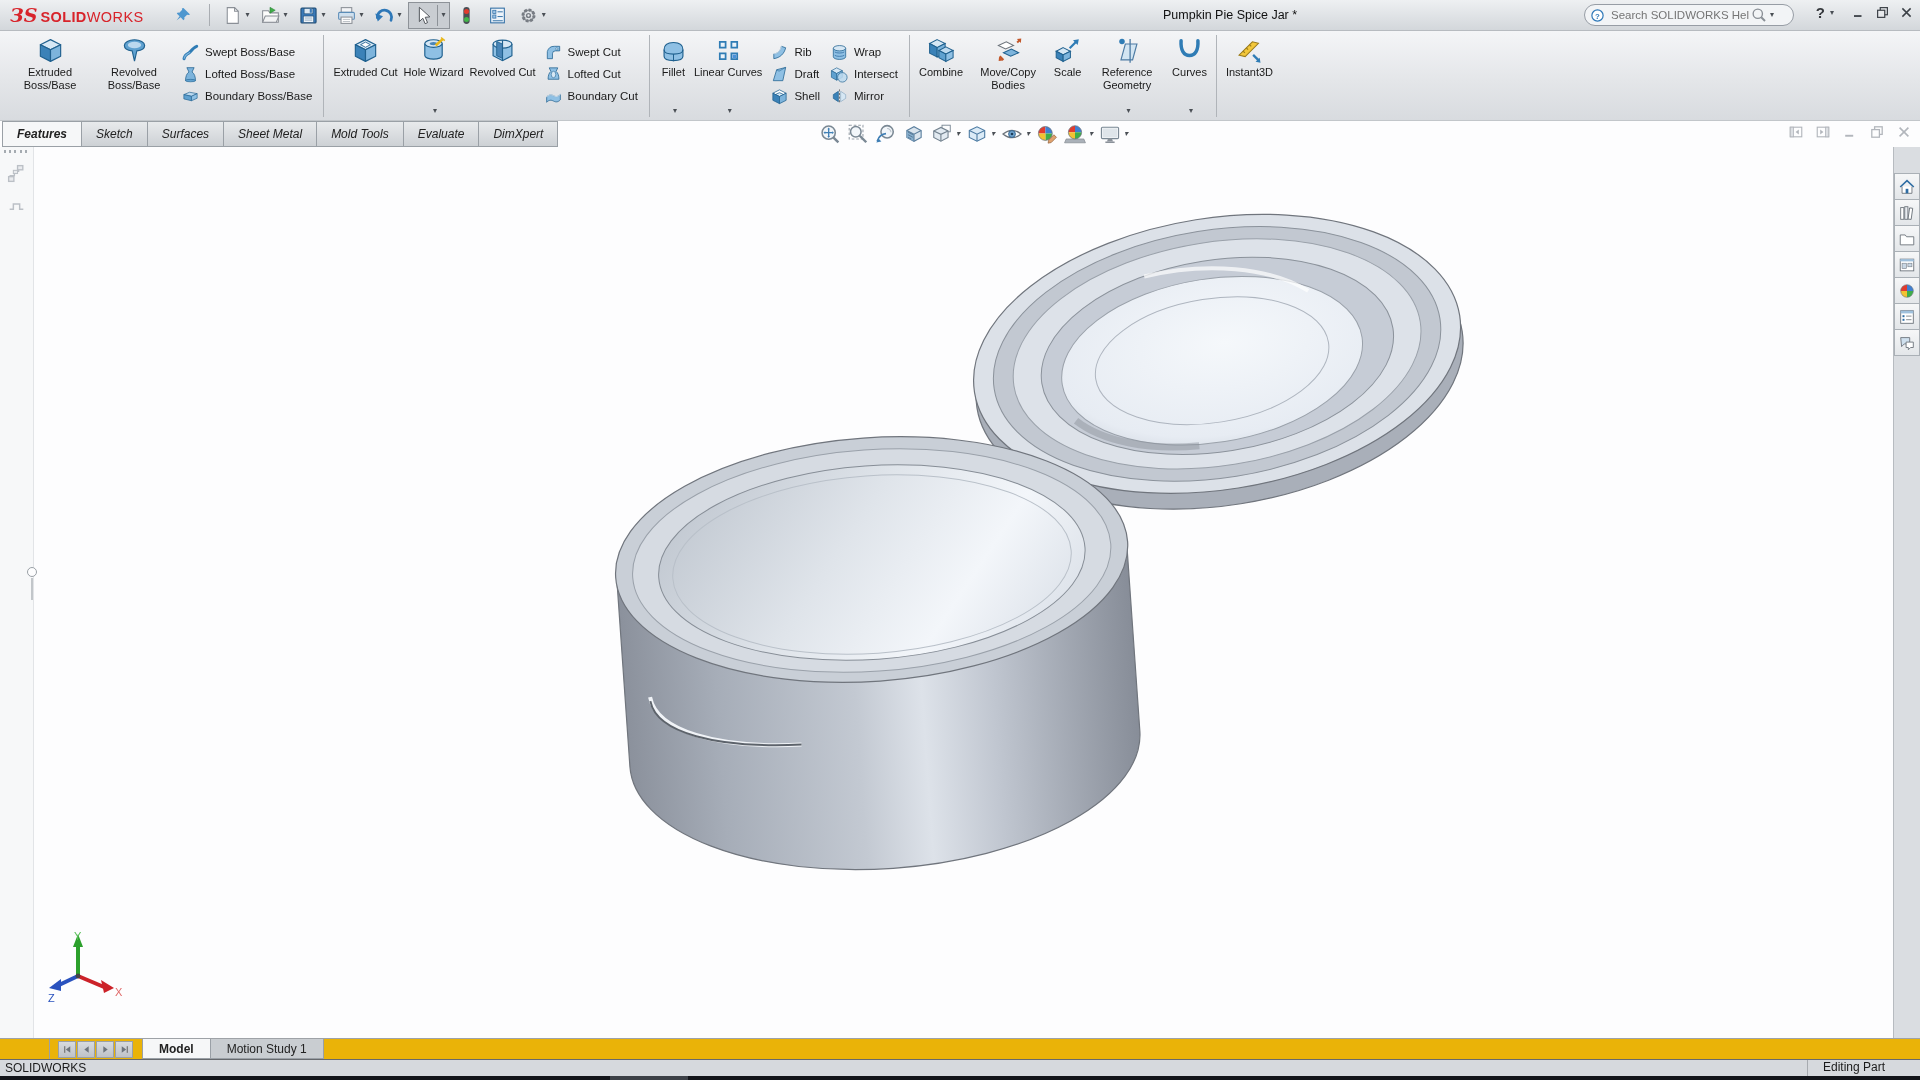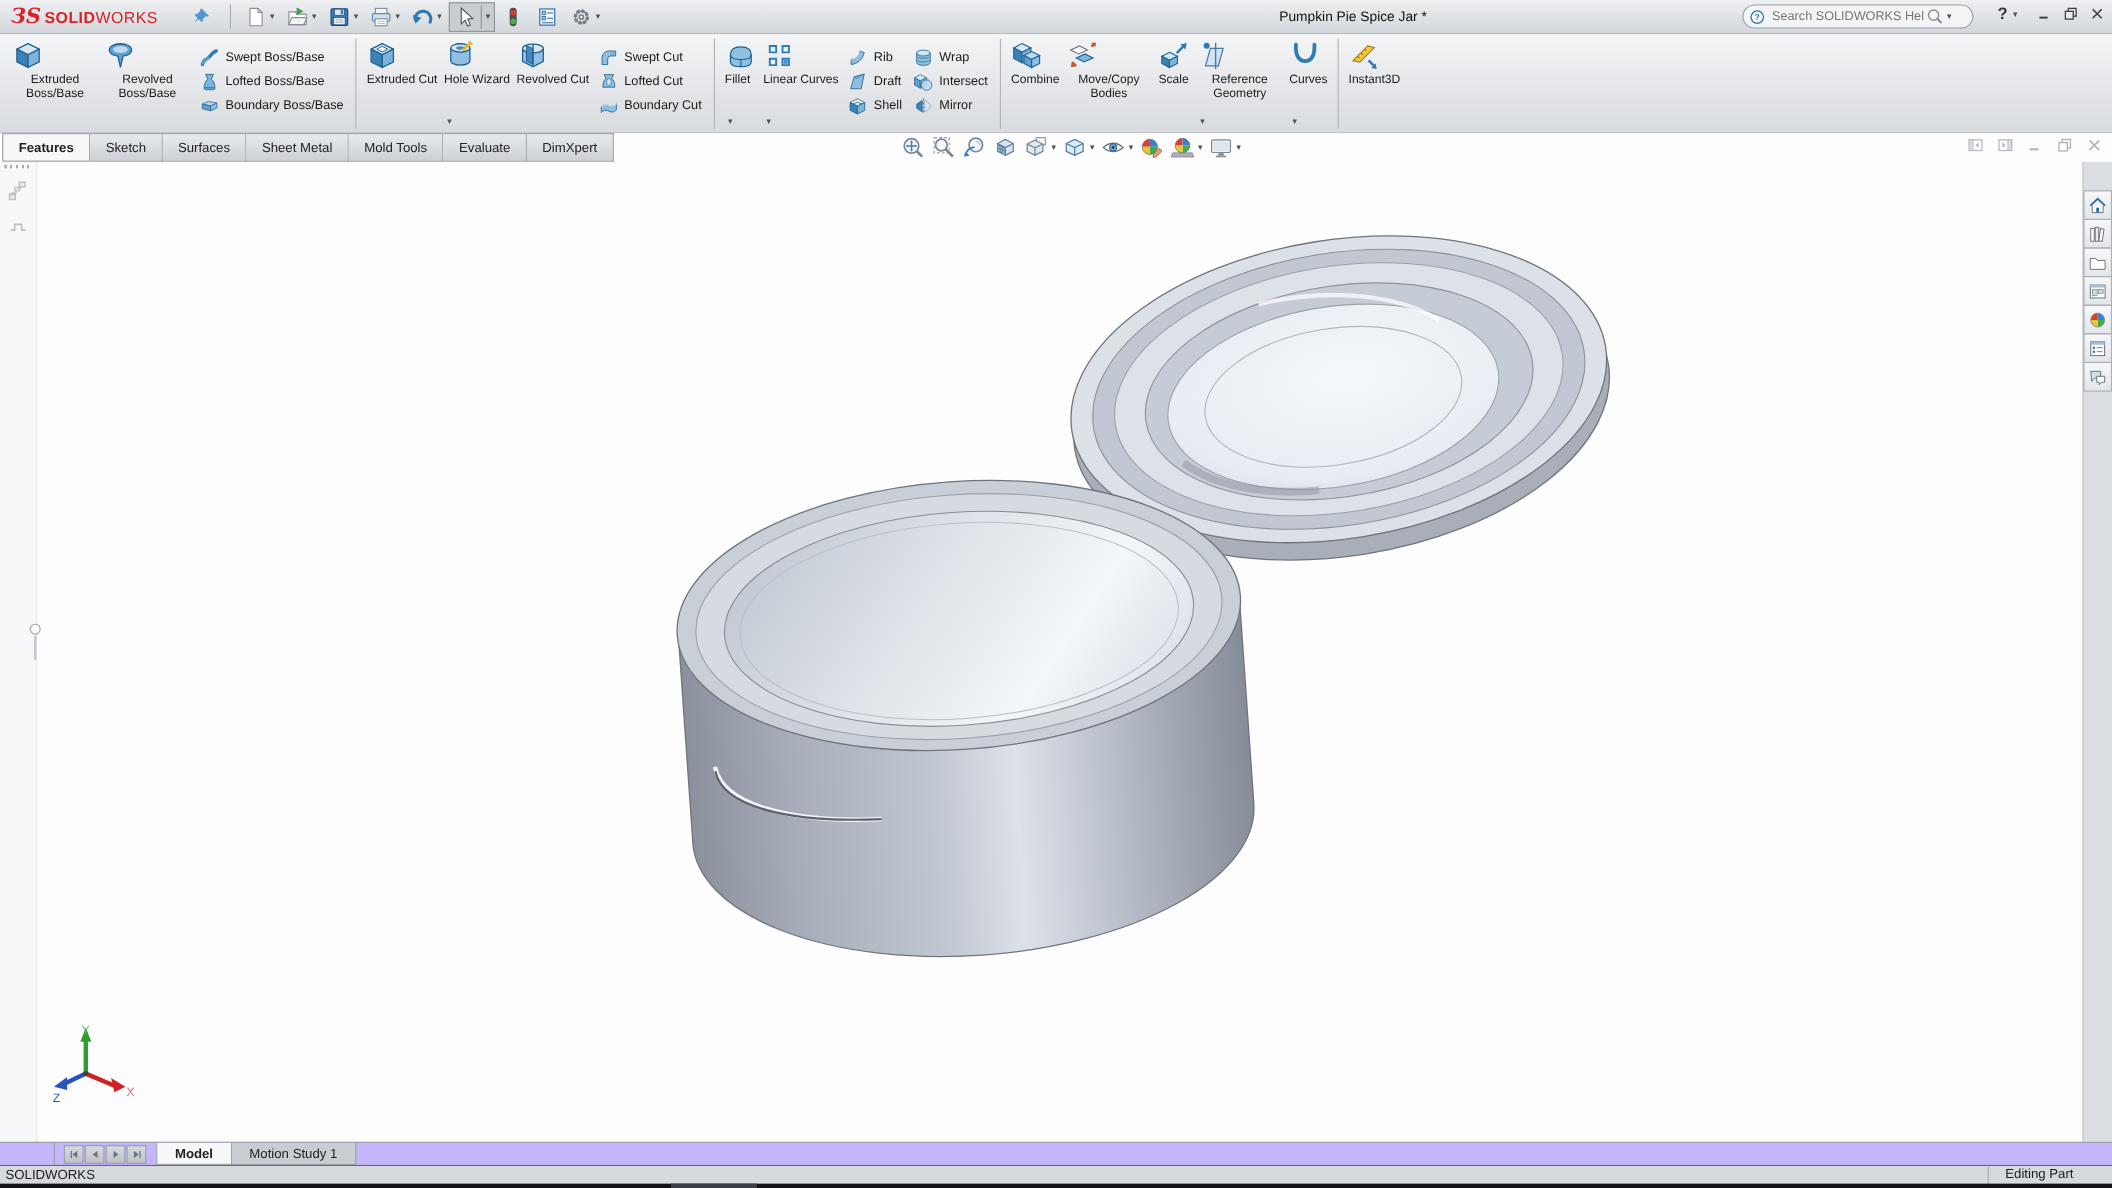--- a/index.html
+++ b/index.html
@@ -32,31 +32,31 @@
   .win-ctrls{position:absolute;right:6px;top:4px;display:flex;align-items:center;}
   .help-q{font-size:15px;font-weight:bold;color:#35383c;margin-right:2px;}
   .win-ctrls .caret{margin-right:8px;}
   .wc{margin-left:9px;}
   .wc svg{width:15px;height:15px;}
 
   
   .ribbon{flex:0 0 86px;background:linear-gradient(#f4f5f7 0%,#e4e6e9 55%,#d8dbdf 100%);border-bottom:1px solid #c2c6ca;display:flex;align-items:stretch;padding:1px 4px 0 4px;z-index:4;}
   .rgroup{display:flex;align-items:flex-start;padding:2px 4px;}
   .rsep{width:1px;background:#b0b4b9;margin:3px 2px;}
-  .rbtn-large{display:flex;flex-direction:column;align-items:flex-start;height:80px;padding:2px 3px;max-width:78px;position:relative;}
+  .rbtn-large{display:flex;flex-direction:column;align-items:center;height:80px;padding:2px 3px;max-width:78px;position:relative;}
   .rbtn-large .icon svg{width:29px;height:29px;}
   .rbtn-large .rlabel{font-size:11px;line-height:13px;text-align:center;color:#1a1a1a;margin-top:1px;}
   .rbtn-large .caret{margin-top:auto;padding-bottom:1px;}
   .rstack{display:flex;flex-direction:column;justify-content:center;height:80px;padding:0 2px;}
   .rbtn-small{display:flex;align-items:center;height:22px;padding:0 3px;}
   .rbtn-small .icon svg{width:19px;height:19px;margin-right:5px;}
   .rbtn-small .rlabel{font-size:11.5px;white-space:nowrap;color:#1a1a1a;}
 
   
-  .tabstrip{flex:0 0 26px;background:#fdfdfe;position:relative;display:flex;align-items:stretch;z-index:3;}
+  .tabstrip{flex:0 0 26px;background:#fdfdfe;position:relative;display:flex;align-items:stretch;z-index:3;font-style:italic;}
   .ctabs{display:flex;align-items:stretch;margin-left:2px;}
   .ctab{display:flex;align-items:center;padding:0 14px;font-size:12px;color:#222;background:linear-gradient(#e8eaec,#cdd1d5);border:1px solid #9aa0a6;border-left:none;}
   .ctab:first-child{border-left:1px solid #9aa0a6;}
   .ctab.active{background:#f6f7f8;font-weight:bold;}
   .headsup{position:absolute;left:816px;top:1px;height:24px;display:flex;align-items:center;}
   .hbtn{display:flex;align-items:center;padding:0 3px;}
   .hbtn svg{width:22px;height:22px;}
   .docwin-ctrls{position:absolute;right:8px;top:3px;display:flex;align-items:center;}
   .docwin-ctrls .wc{margin-left:11px;}
   .docwin-ctrls .wc svg{width:16px;height:16px;}
@@ -71,21 +71,21 @@
   .splitter .knob{width:8px;height:8px;border:1px solid #9aa0a6;border-radius:50%;background:#fdfdfe;}
   .splitter .bar{width:2px;height:22px;background:#c2c6ca;margin-top:1px;}
   .viewport{flex:1 1 auto;position:relative;background:#fdfdfe;overflow:hidden;}
   .model-svg{position:absolute;left:0;top:0;width:100%;height:100%;}
   .triad{position:absolute;left:14px;bottom:28px;width:80px;height:80px;}
   .task-pane{flex:0 0 24px;background:#dadde1;border-left:1px solid #b7bbc0;display:flex;flex-direction:column;align-items:center;padding-top:27px;}
   .tp-btn{width:24px;height:25px;background:linear-gradient(#f6f7f8,#e3e6e9);border:1px solid #aab0b6;margin-top:-1px;display:flex;align-items:center;justify-content:center;}
   .tp-btn svg{width:18px;height:18px;}
 
   
-  .bottombar{flex:0 0 20px;background:#c4b5fd;border-top:1px solid #9ea2a7;border-bottom:1px solid #66696d;position:relative;display:flex;align-items:stretch;}
+  .bottombar{flex:0 0 20px;background:#eab308;border-top:1px solid #9ea2a7;border-bottom:1px solid #66696d;position:relative;display:flex;align-items:stretch;}
   .mt-vline{position:absolute;left:49px;top:0;bottom:0;width:1px;background:#9aa0a6;}
   .mt-nav{display:flex;align-items:center;margin-left:58px;}
   .nbtn{width:16px;height:15px;background:linear-gradient(#d7dade,#bfc3c8);border:1px solid #9aa0a6;margin-right:1px;display:flex;align-items:center;justify-content:center;}
   .nbtn svg{width:11px;height:11px;}
   .mtabs{display:flex;align-items:stretch;margin-left:8px;}
   .mtab{display:flex;align-items:center;padding:0 16px;font-size:12px;color:#222;background:#c9cdd1;border:1px solid #9aa0a6;border-top:none;border-left:none;}
   .mtab:first-child{border-left:1px solid #9aa0a6;}
   .mtab.active{background:#f6f7f8;font-weight:bold;}
   .statusbar{flex:0 0 16px;background:#d6d9dd;position:relative;display:flex;align-items:center;font-size:12px;color:#1b1b1b;}
   .sb-left{padding-left:5px;}

